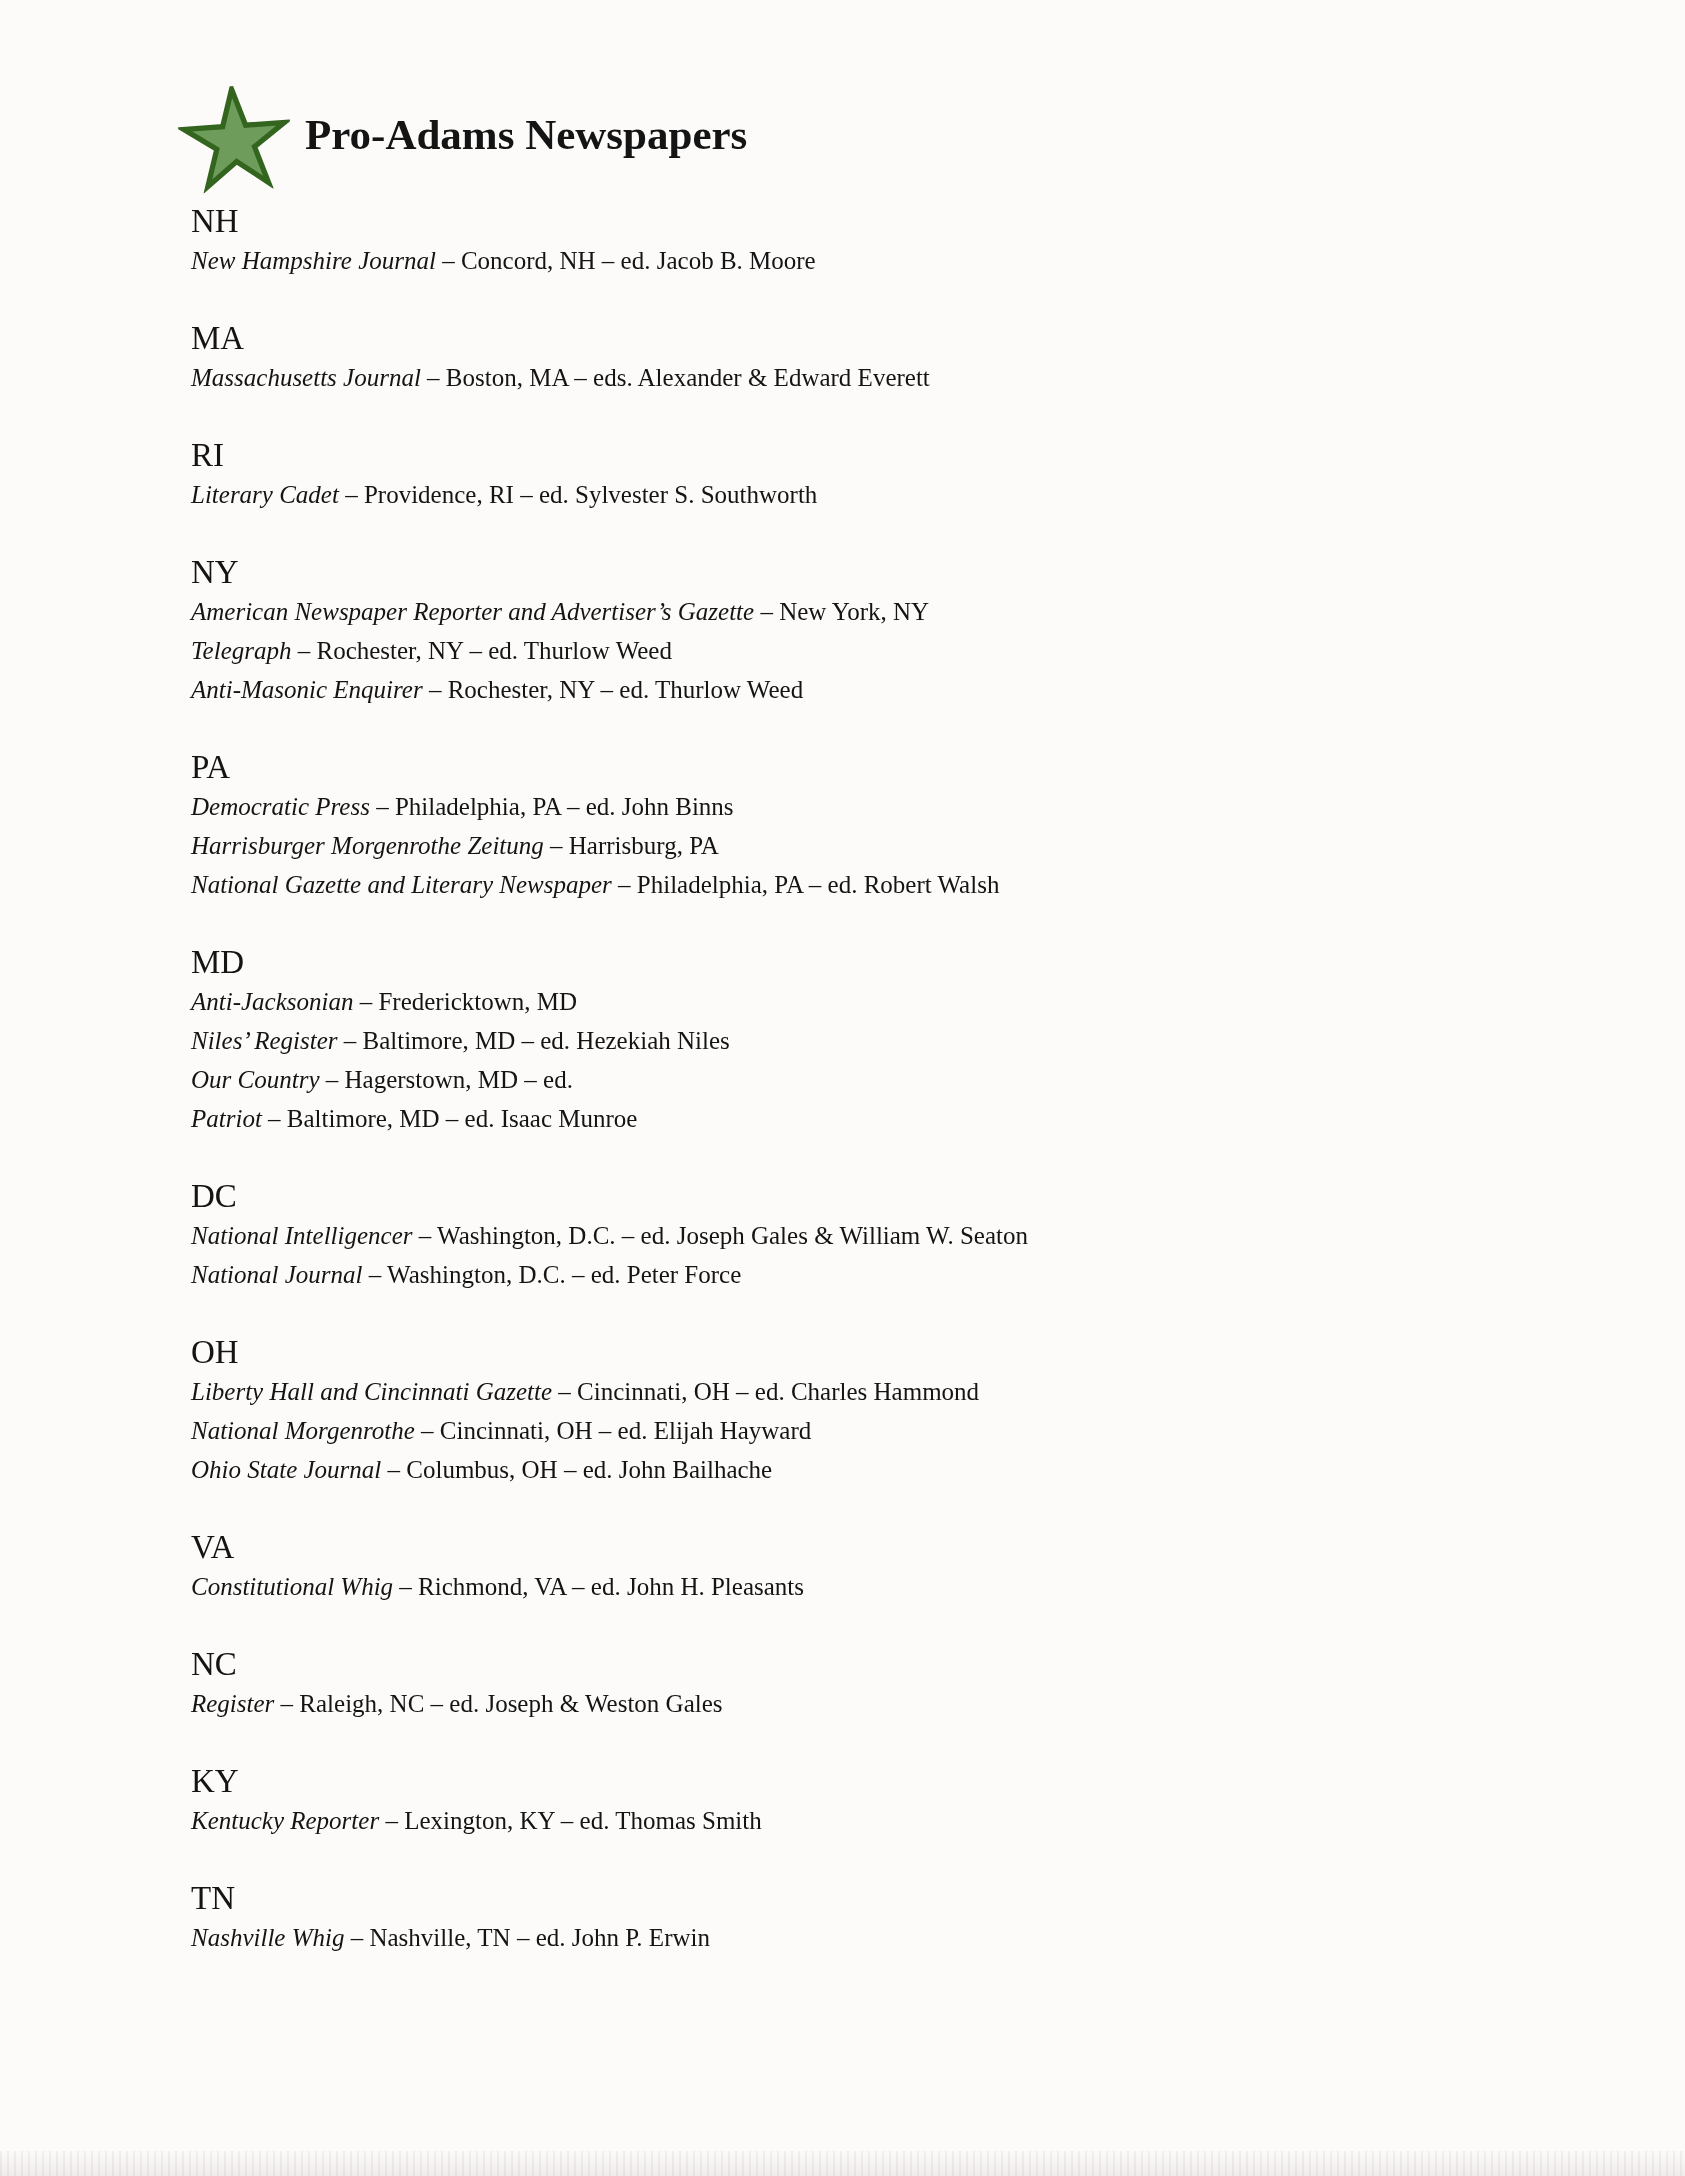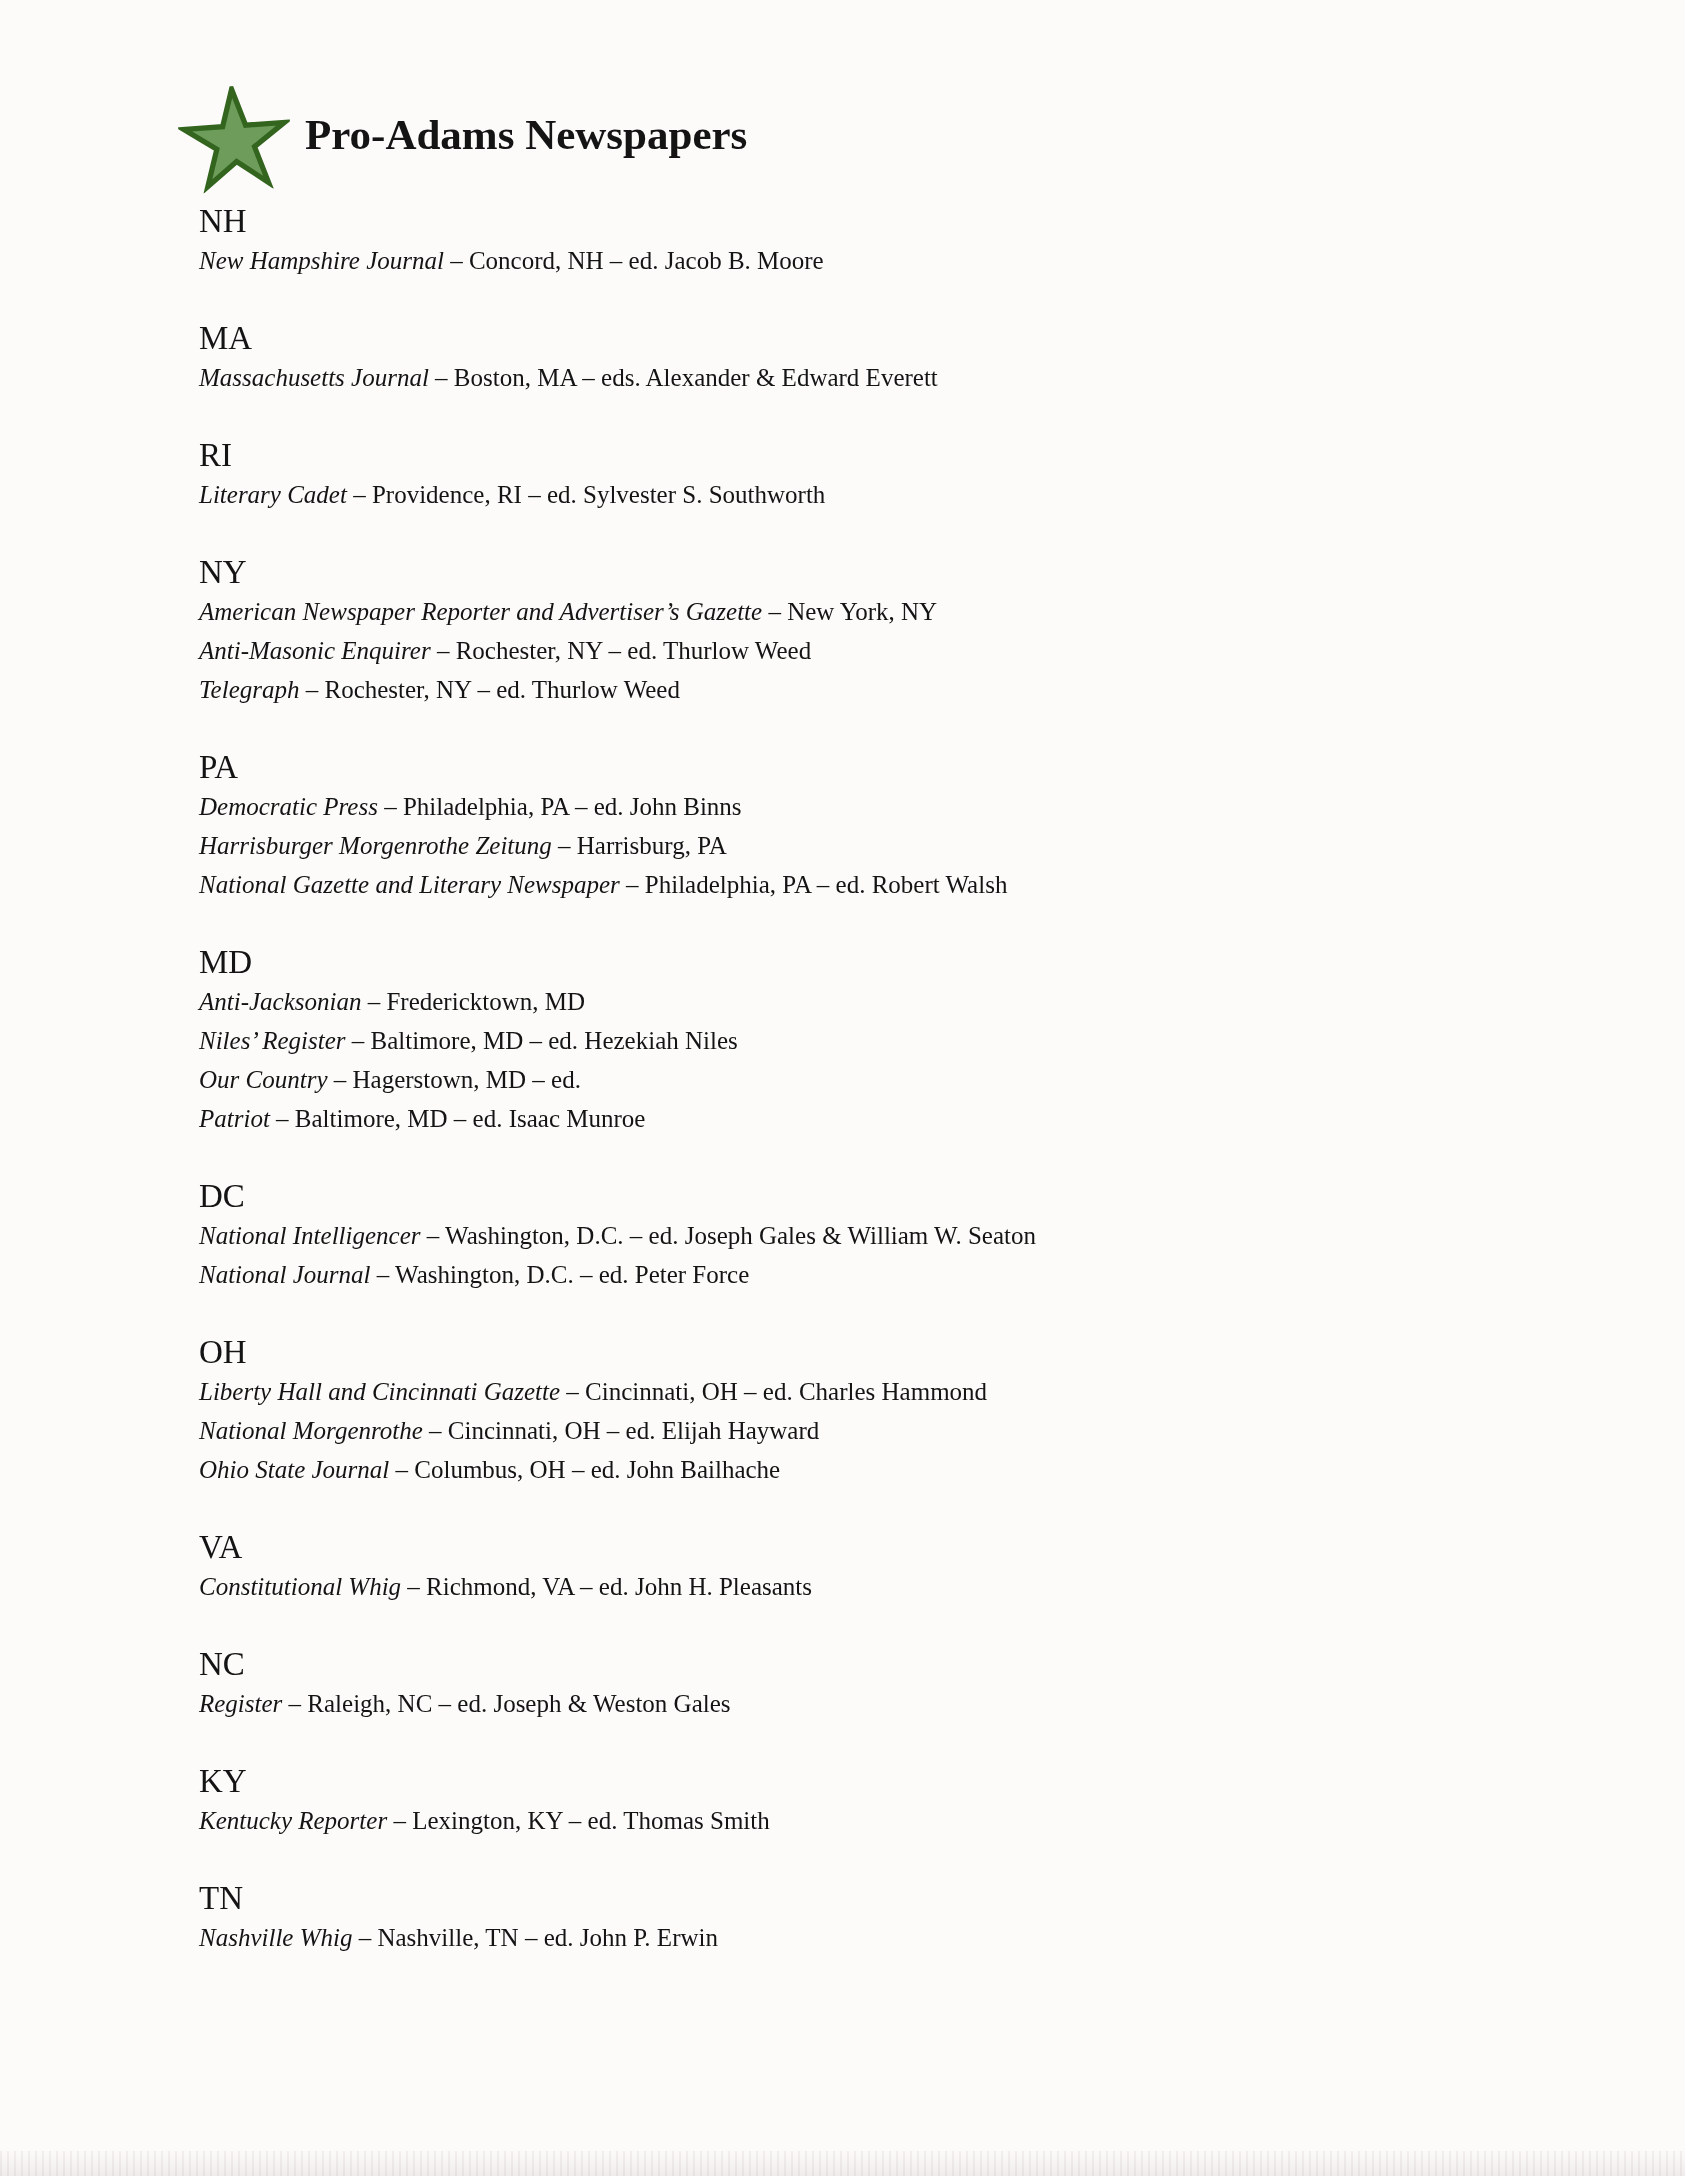--- a/index.html
+++ b/index.html
@@ -25,21 +25,21 @@
     width: 112px; height: 105px;
     transform: rotate(-4deg);
   }
   h1.title {
     position: absolute; left: 305px; top: 111px;
     margin: 0;
     font-size: 43px; font-weight: bold; line-height: 1.1;
     white-space: nowrap;
   }
   main { position: absolute; left: 191px; top: 202px; }
-  section { margin: 0 0 39px 8px; }
+  section { margin: 0 0 39px 0; }
   .state {
     margin: 0; font-size: 33px; font-weight: normal;
     line-height: 39px;
   }
   .entry {
     margin: 0; font-size: 25px; line-height: 39px;
     white-space: nowrap;
   }
   .entry .t { font-style: italic; }
 </style>
@@ -68,22 +68,22 @@
   </section>
 
   <section>
     <h2 class="state">RI</h2>
     <p class="entry"><span class="t">Literary Cadet</span><span> – Providence, RI – ed. Sylvester S. Southworth</span></p>
   </section>
 
   <section>
     <h2 class="state">NY</h2>
     <p class="entry"><span class="t">American Newspaper Reporter and Advertiser’s Gazette</span><span> – New York, NY</span></p>
+    <p class="entry"><span class="t">Telegraph</span><span> – Rochester, NY – ed. Thurlow Weed</span></p>
     <p class="entry"><span class="t">Anti-Masonic Enquirer</span><span> – Rochester, NY – ed. Thurlow Weed</span></p>
-    <p class="entry"><span class="t">Telegraph</span><span> – Rochester, NY – ed. Thurlow Weed</span></p>
   </section>
 
   <section>
     <h2 class="state">PA</h2>
     <p class="entry"><span class="t">Democratic Press</span><span> – Philadelphia, PA – ed. John Binns</span></p>
     <p class="entry"><span class="t">Harrisburger Morgenrothe Zeitung</span><span> – Harrisburg, PA</span></p>
     <p class="entry"><span class="t">National Gazette and Literary Newspaper</span><span> – Philadelphia, PA – ed. Robert Walsh</span></p>
   </section>
 
   <section>

